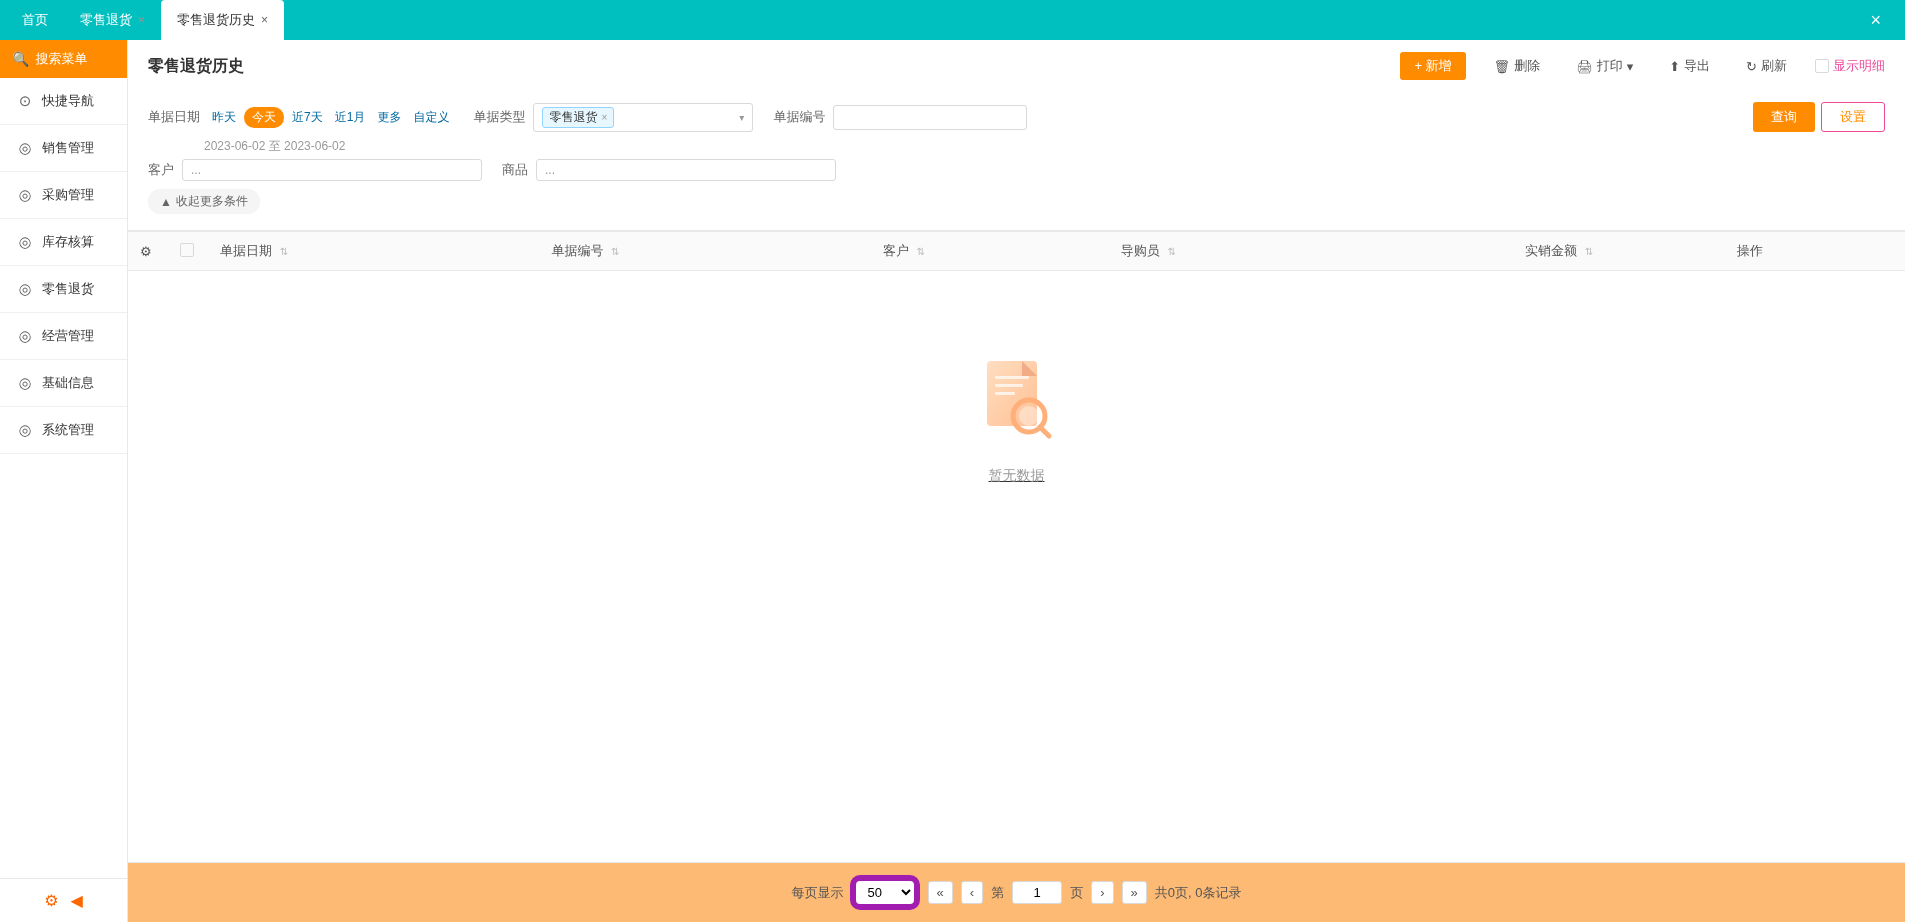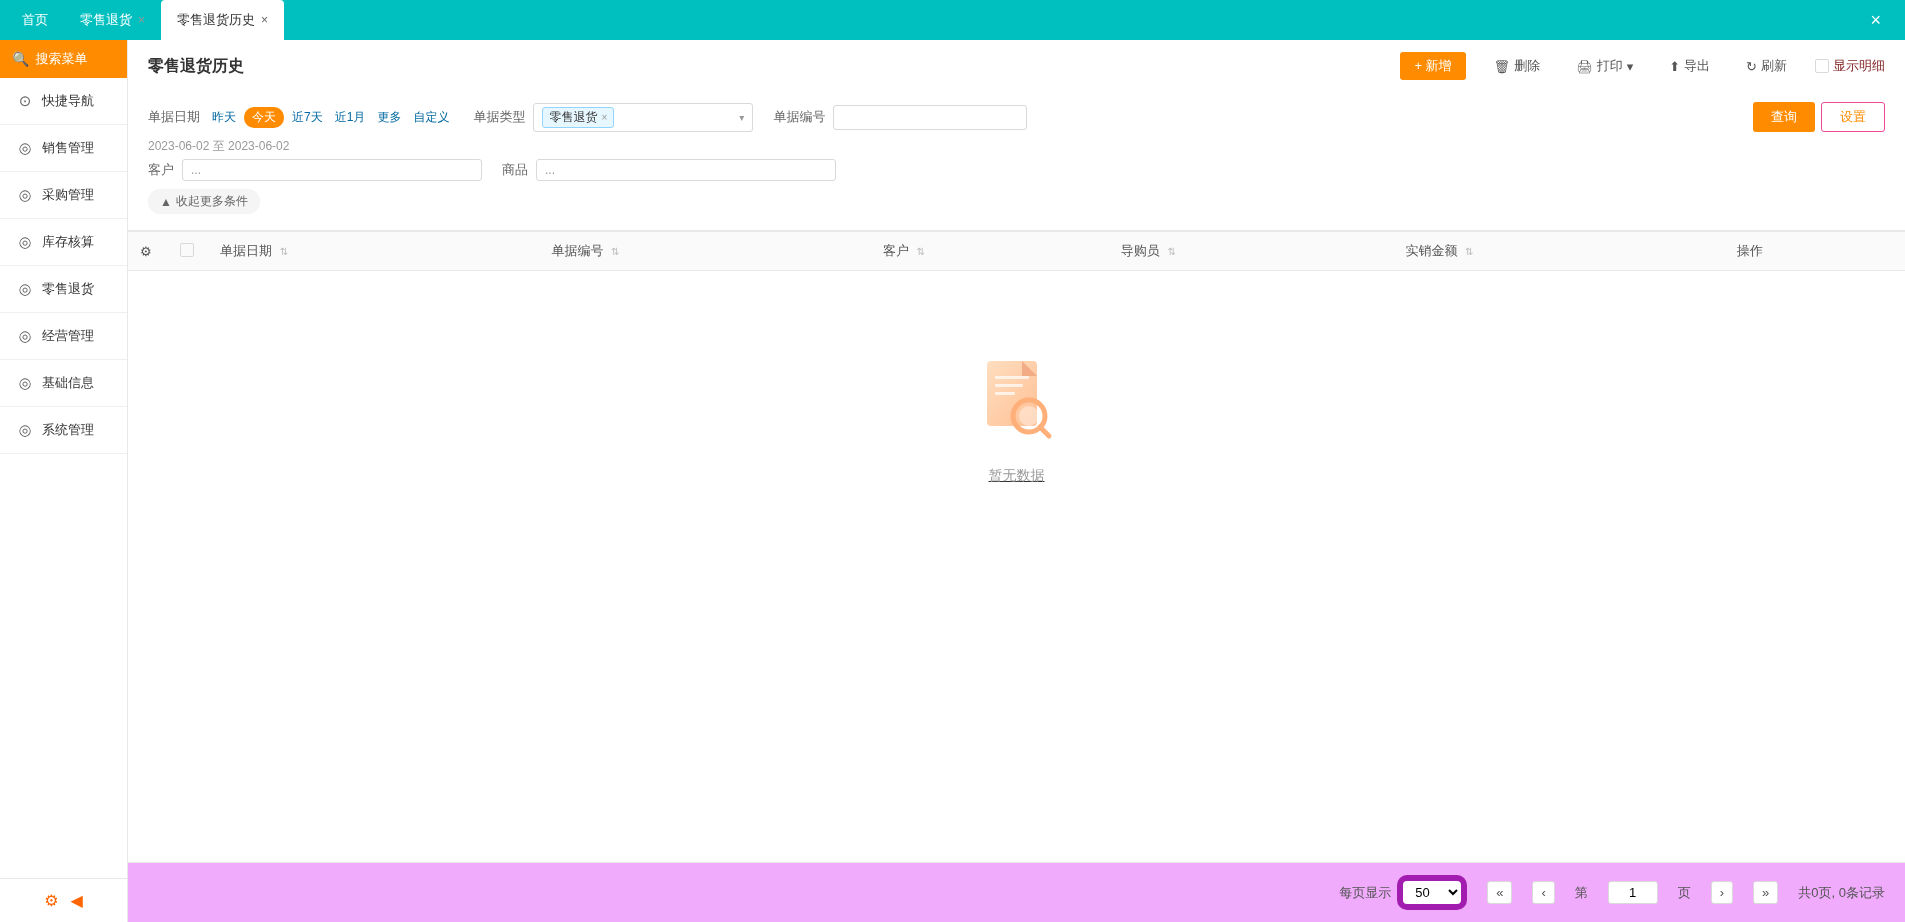--- a/index.html
+++ b/index.html
@@ -162,21 +162,21 @@
     .toolbar-btn.setting {
       background: #fff;
       color: #ff8c00;
       border: 1px solid #ff8c00;
     }
     .display-detail {
       display: flex;
       align-items: center;
       gap: 4px;
       font-size: 13px;
-      color: #7f1d1d;
+      color: #ec4899;
     }
 
     
     .filter-area {
       padding: 10px 0 8px 0;
     }
     .filter-row {
       display: flex;
       align-items: center;
       gap: 20px;
@@ -315,25 +315,25 @@
     .empty-icon {
       width: 100px;
       height: 100px;
       margin-bottom: 16px;
     }
 
     
     .pagination-bar {
       display: flex;
       align-items: center;
-      justify-content: flex-end;
+      justify-content: center;
       padding: 12px 20px;
-      background: #f0abfc;
+      background: #fdba74;
       border-top: 1px solid #e8e8e8;
-      gap: 20px;
+      gap: 8px;
       font-size: 13px;
       color: #555;
       flex-shrink: 0;
     }
     .page-size-select {
       display: flex;
       align-items: center;
       gap: 6px;
     }
     .page-select {
@@ -500,21 +500,21 @@
             <span class="filter-label">单据编号</span>
             <input class="filter-input" type="text" placeholder="" style="">
           </div>
 
           <div style="display:flex;gap:6px;margin-left:auto;">
             <button class="toolbar-btn query" style="background:#ff8c00;color:#fff;border-radius:3px;padding:5px 18px;font-size:13px;border:none;cursor:pointer;">查询</button>
             <button class="toolbar-btn setting" style="background:#fff;color:#ff8c00;border:1px solid #ec4899;border-radius:3px;padding:5px 18px;font-size:13px;cursor:pointer;">设置</button>
           </div>
         </div>
 
-        <div style="margin-top:-4px; margin-bottom:4px;">
+        <div style="margin-left: 56px; margin-top:-4px; margin-bottom:4px;">
           <span class="date-range">2023-06-02 至 2023-06-02</span>
         </div>
 
         <div class="filter-row">
 
           <div class="filter-item">
             <span class="filter-label">客户</span>
             <div class="filter-select" style="min-width:300px;">
               <span class="filter-dots">...</span>
             </div>
@@ -554,21 +554,21 @@
               <span class="sort-icon">⇅</span>
             </th>
             <th>
               <span>客户</span>
               <span class="sort-icon">⇅</span>
             </th>
             <th>
               <span>导购员</span>
               <span class="sort-icon">⇅</span>
             </th>
-            <th style="text-align:left;">
+            <th style="text-align:center;">
               <span>实销金额</span>
               <span class="sort-icon">⇅</span>
             </th>
             <th>
               <span>操作</span>
             </th>
           </tr>
         </thead>
         <tbody>
           <tr>

